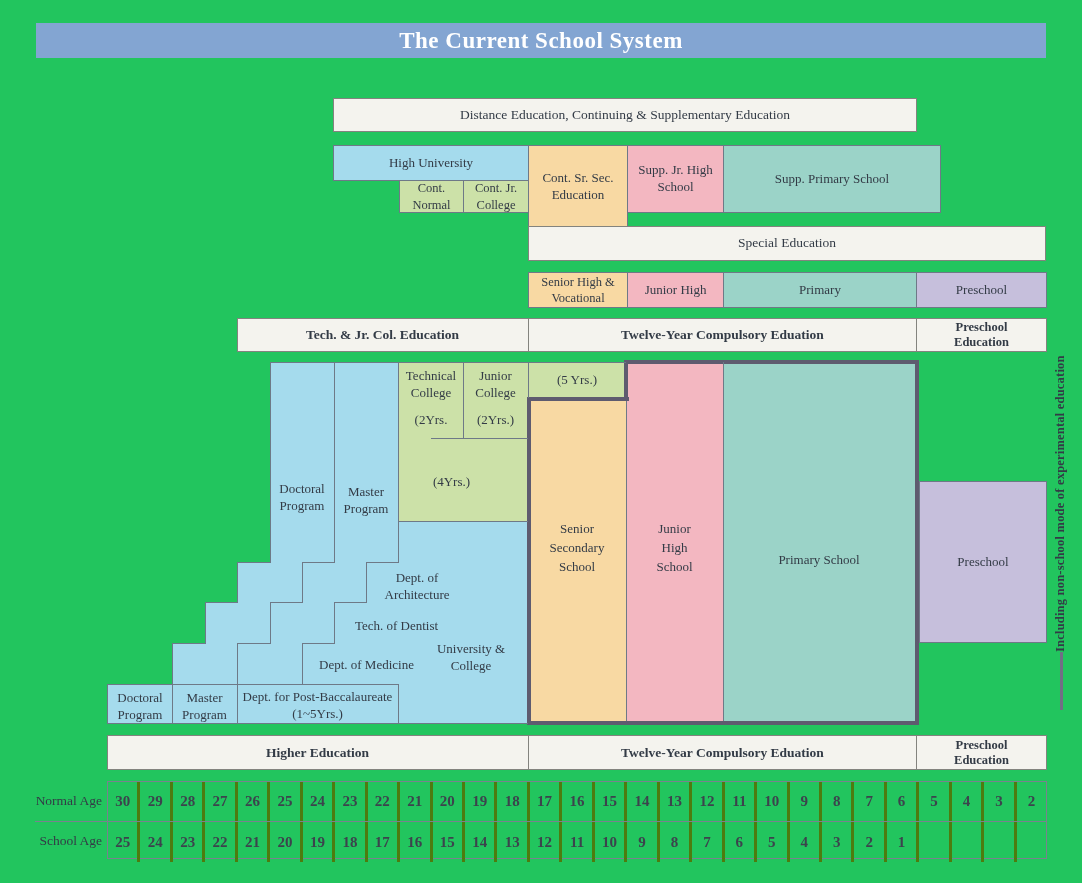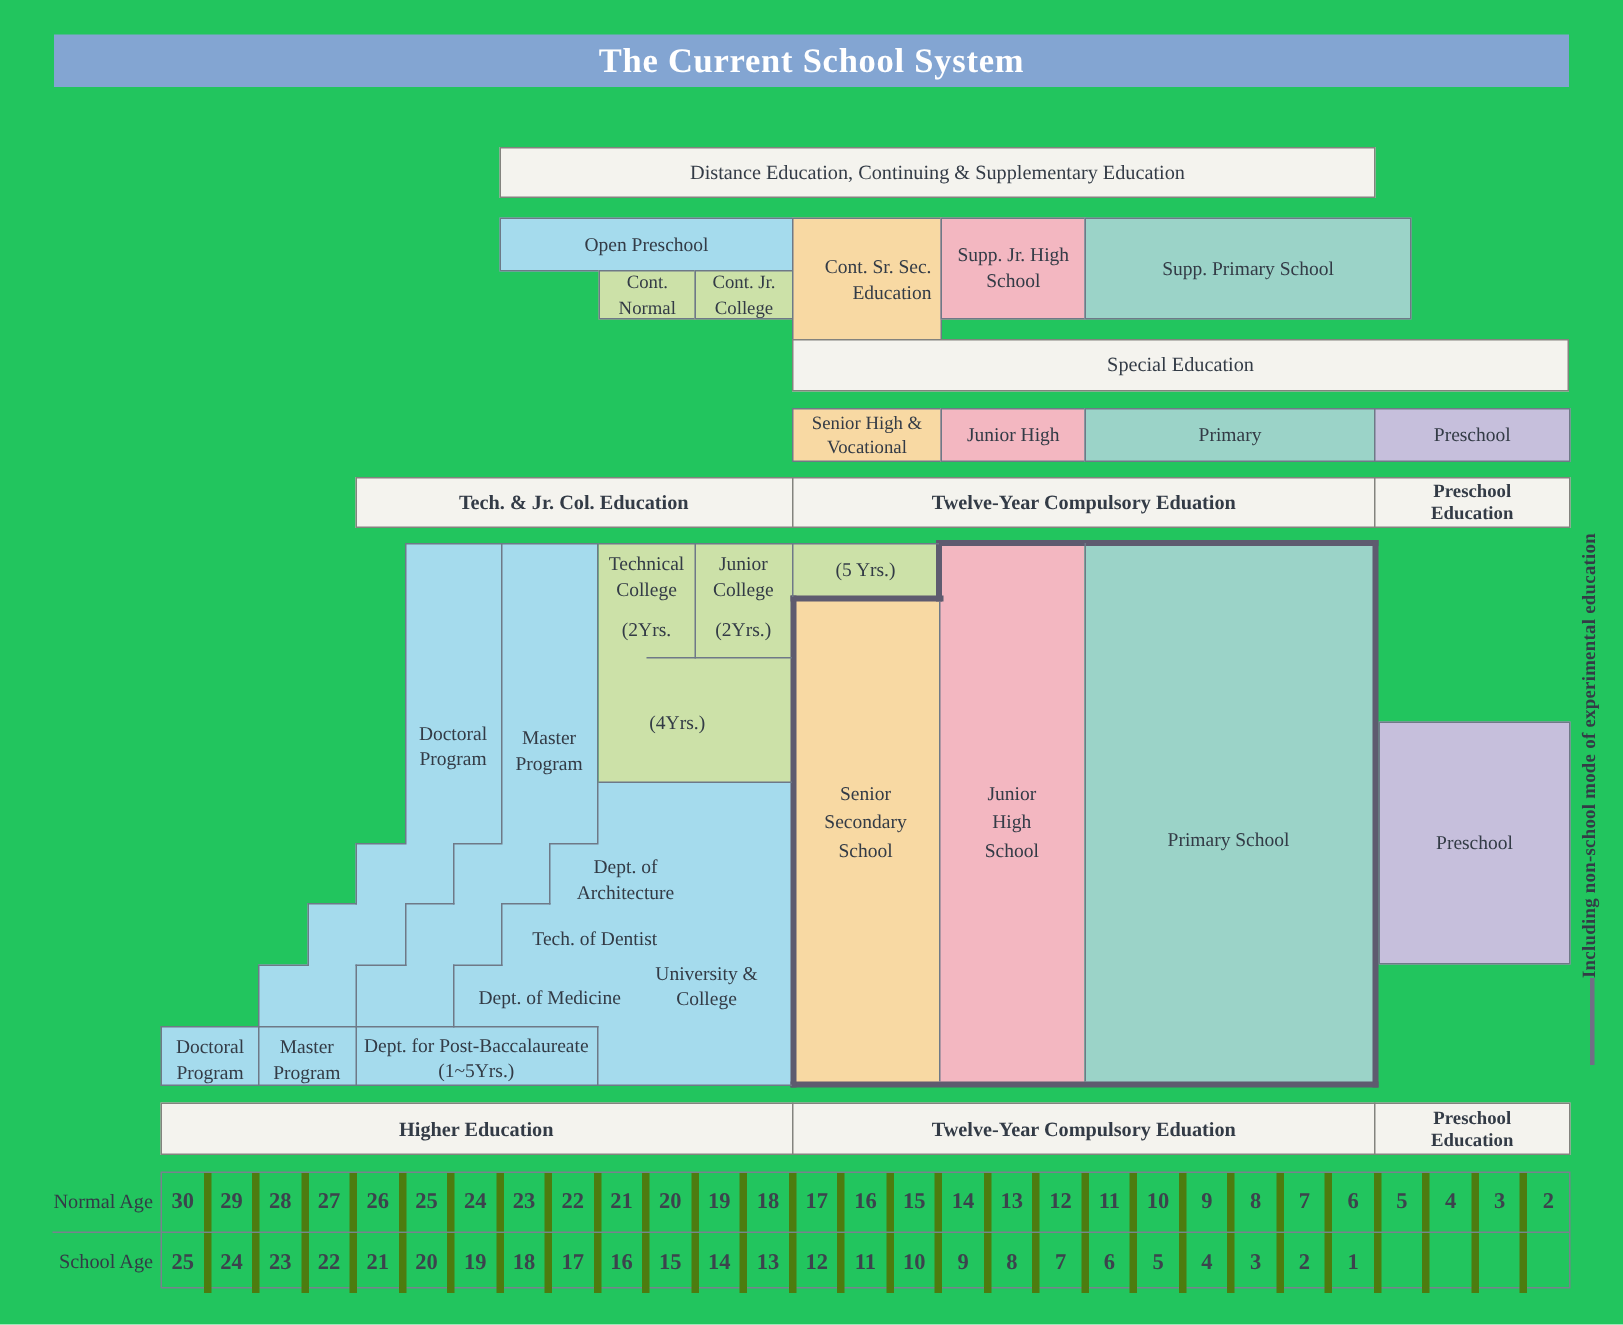--- a/index.html
+++ b/index.html
@@ -14,50 +14,50 @@
        display:flex;align-items:center;justify-content:center;text-align:center;font-size:13.5px;line-height:1.25;}
   .fill{position:absolute;}
   .lbl{position:absolute;text-align:center;font-size:13px;line-height:1.34;}
   .ln{position:absolute;}
   #title-bar{left:36px;top:23px;width:1010px;height:35px;display:flex;align-items:center;justify-content:center;
              font-size:23px;font-weight:bold;color:#ffffff;letter-spacing:.5px;}
   #age-table{left:107px;top:781px;width:940px;height:78px;border:1px solid #79828e;box-sizing:border-box;}
   .age-row{display:flex;height:40px;box-sizing:border-box;}
   #normal-age-row{border-bottom:1px solid #79828e;}
   .age-cell{flex:1;display:flex;align-items:center;justify-content:center;
-            border-left:5px solid #4d7c0f;font-size:15px;color:#3c434d;}
+            border-left:3px solid #4d7c0f;font-size:15px;color:#3c434d;}
   .age-cell:first-child{border-left:none;}
   .age-label{position:absolute;width:72px;height:40px;display:flex;align-items:center;justify-content:flex-end;
              font-size:13.5px;}
   #side-note{left:1046px;top:314px;width:28px;height:338px;writing-mode:vertical-rl;
              transform:rotate(180deg);font-size:12.5px;letter-spacing:.2px;text-align:left;
              display:flex;align-items:center;}
 </style>
 </head>
 <body>
 
 <div id="canvas">
 
   <div id="title-bar" class="abs" style="background: rgb(131, 165, 210);">
     <span>The Current School System</span>
   </div>
 
   <div class="bar" style="left:333px;top:98px;width:584px;height:34px;">
     <span>Distance Education, Continuing &amp; Supplementary Education</span>
   </div>
   <div class="cbox" style="left: 333px; top: 145px; width: 196px; height: 36px; background: rgb(165, 219, 237);">
-    <span>Open Preschool</span>
+    <span>High University</span>
   </div>
   <div class="cbox" style="left: 399px; top: 180px; width: 65px; height: 33px; font-size: 12.5px; background: rgb(204, 225, 168);">
     <span>Cont. Normal</span>
   </div>
   <div class="cbox" style="left: 463px; top: 180px; width: 66px; height: 33px; font-size: 12.5px; background: rgb(204, 225, 168);">
     <span>Cont. Jr. College</span>
   </div>
-  <div class="cbox" style="left: 528px; top: 145px; width: 100px; height: 84px; background: rgb(248, 217, 163); text-align: right;">
+  <div class="cbox" style="left: 528px; top: 145px; width: 100px; height: 84px; background: rgb(248, 217, 163);">
     <span style="width:86px;">Cont. Sr. Sec. Education</span>
   </div>
   <div class="cbox" style="left: 627px; top: 145px; width: 97px; height: 68px; background: rgb(243, 183, 193);">
     <span style="width:75px;">Supp. Jr. High School</span>
   </div>
   <div class="cbox" style="left: 723px; top: 145px; width: 218px; height: 68px; background: rgb(155, 211, 200);">
     <span>Supp. Primary School</span>
   </div>
 
   <div class="bar" style="left:528px;top:226px;width:518px;height:35px;">

